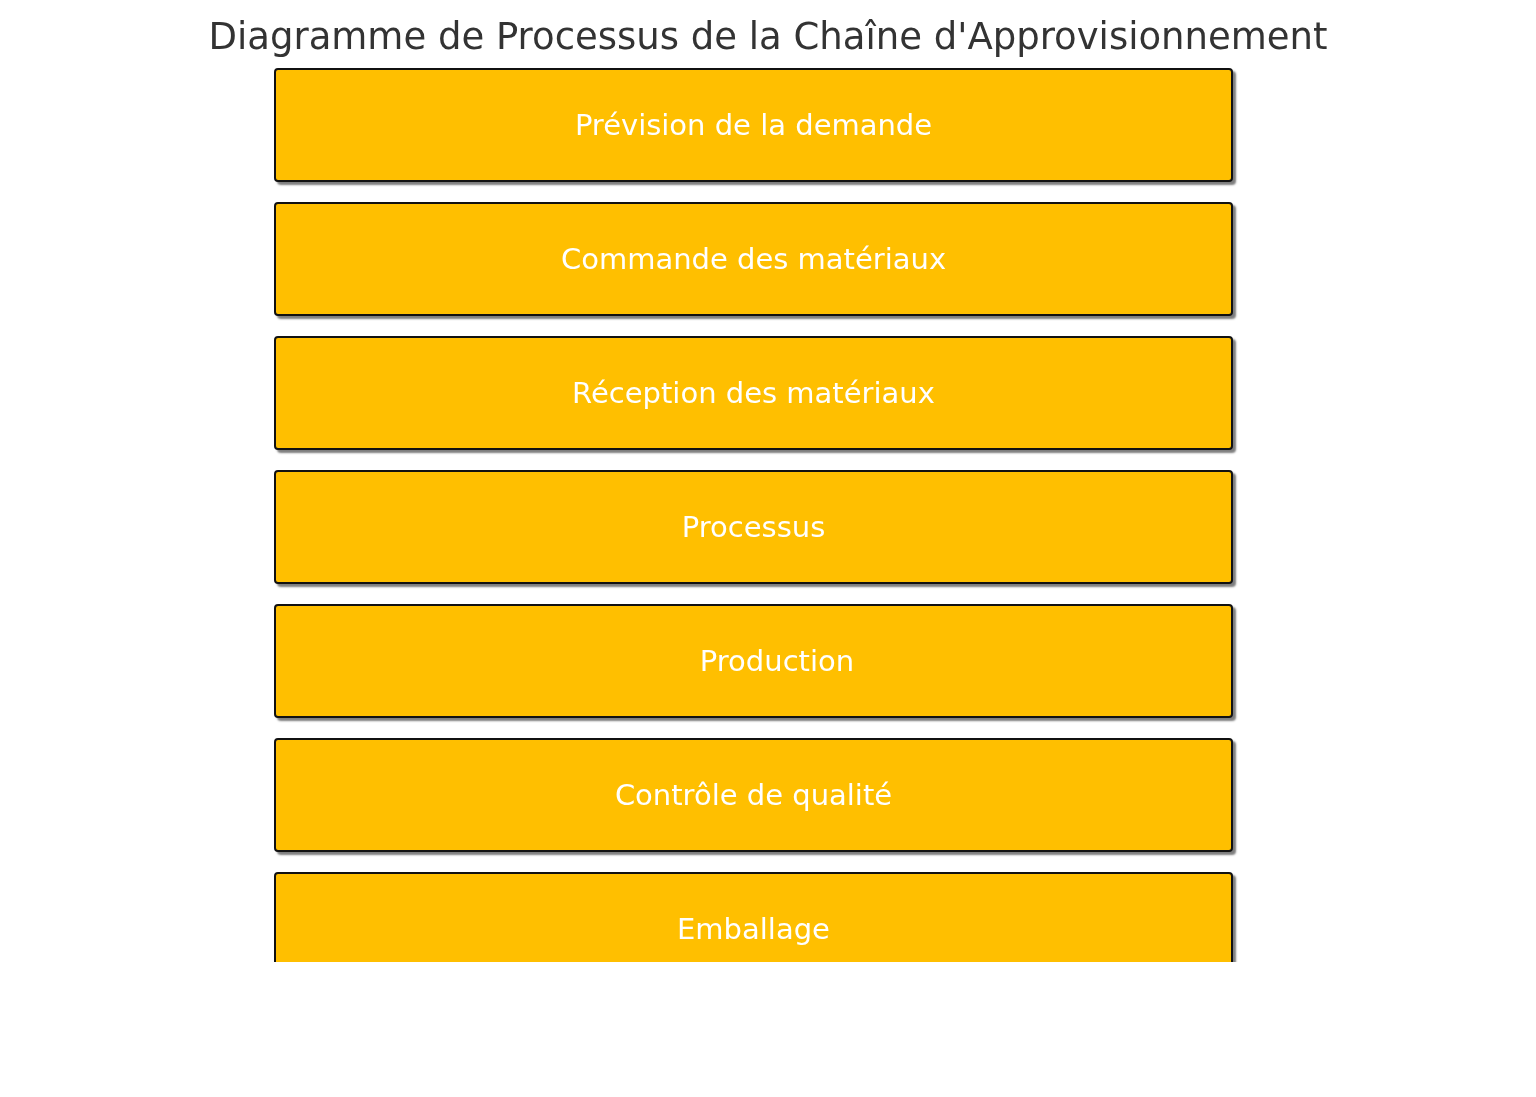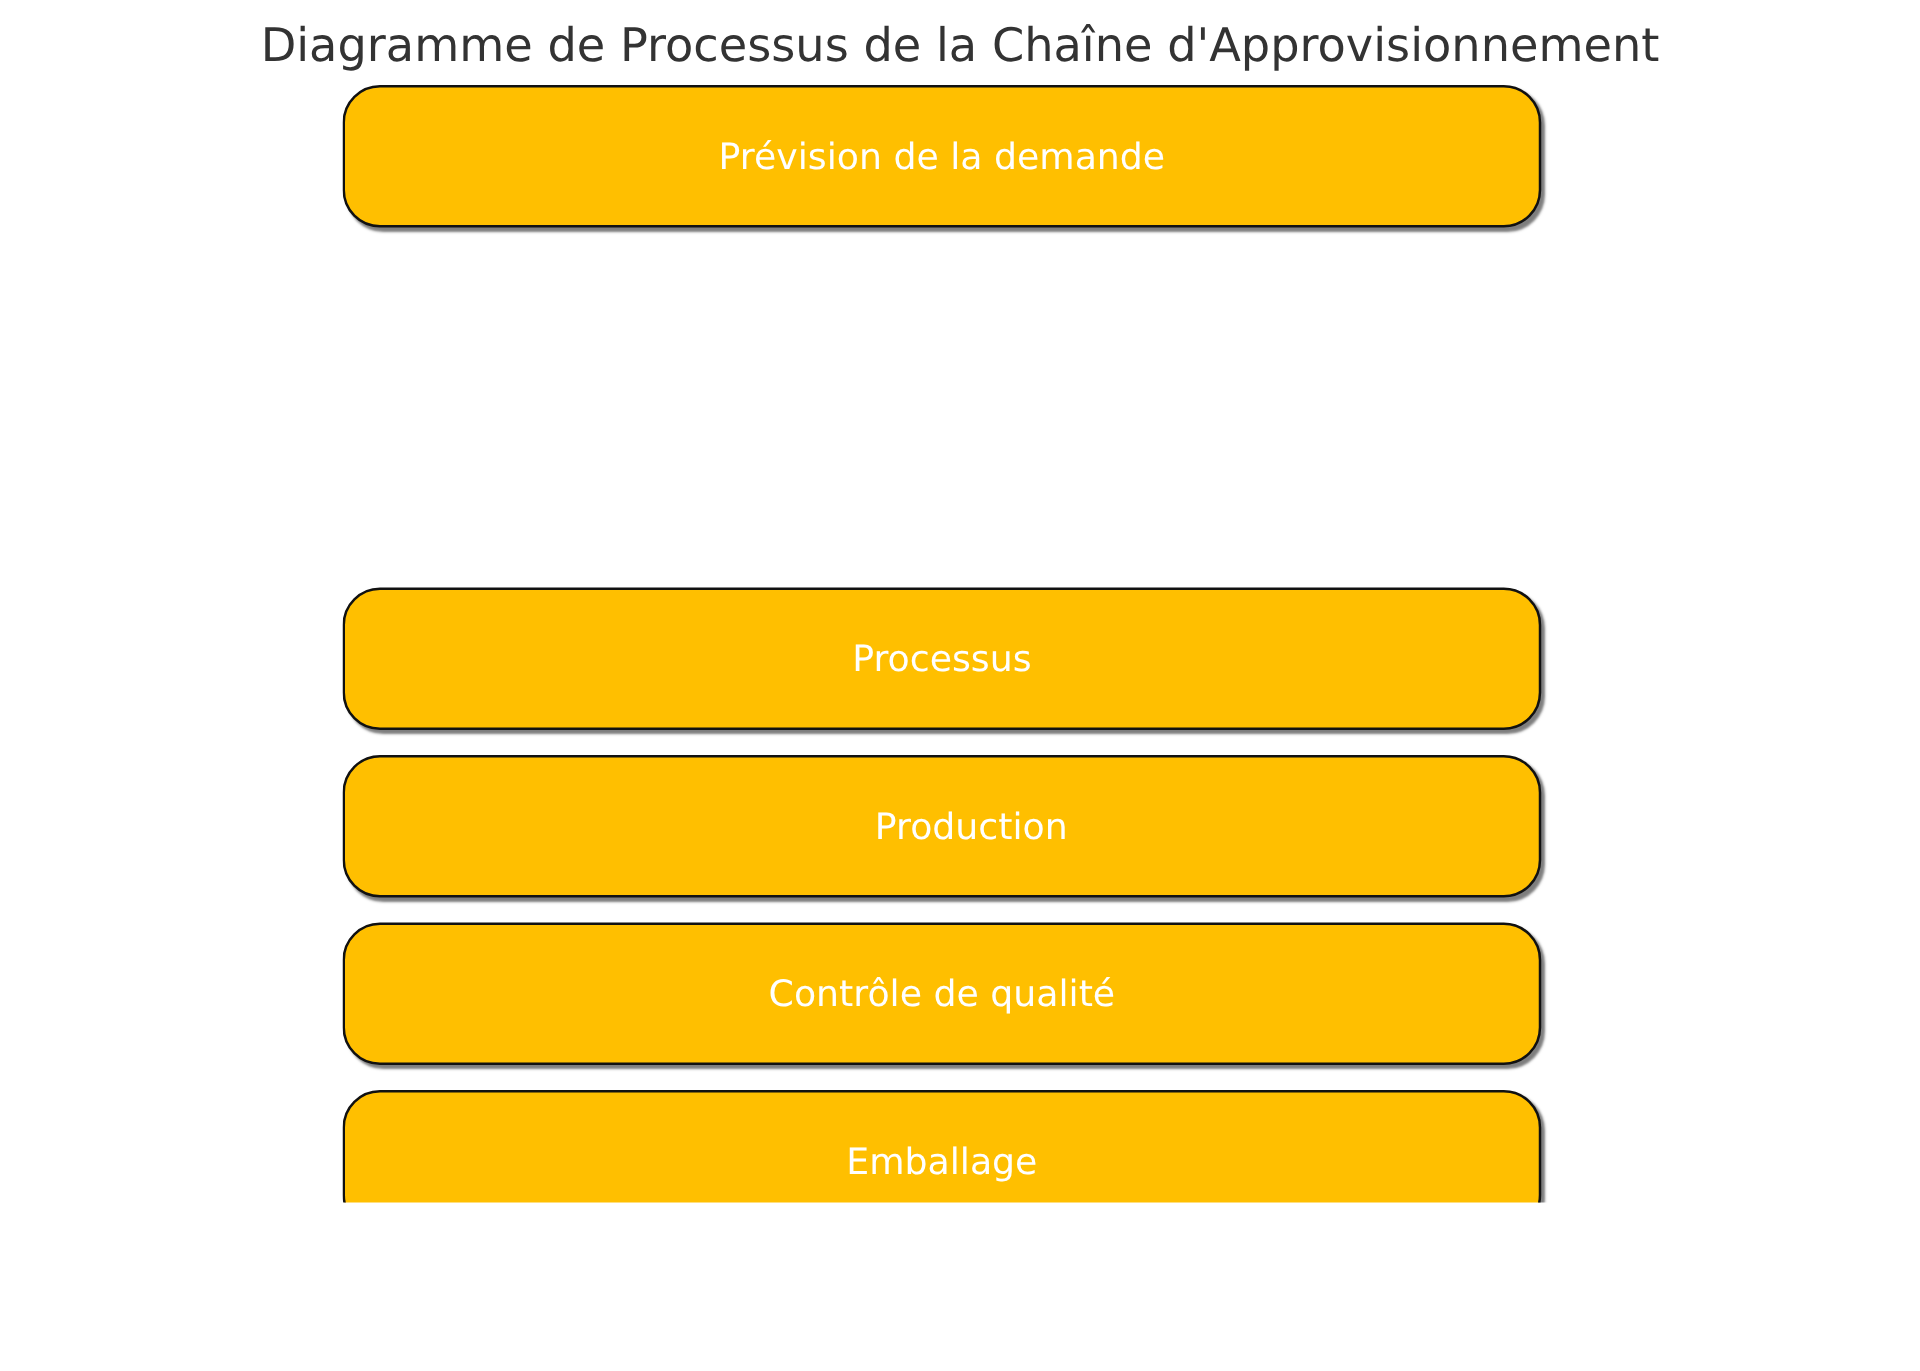--- a/index.html
+++ b/index.html
@@ -50,21 +50,21 @@
   }
 
   .flow-node {
     position: absolute;
     left: 0;
     width: 959px;
     height: 114px;
     box-sizing: border-box;
     background: #FFBF00;
     border: 2px solid #111111;
-    border-radius: 30px;
+    border-radius: 4px;
     box-shadow: 3px 3px 2px rgba(20,20,20,0.55);
     display: flex;
     align-items: center;
     justify-content: center;
   }
 
   .flow-node-label {
     color: #ffffff;
     font-size: 29px;
     font-weight: 400;
@@ -80,21 +80,27 @@
 <div id="canvas">
 
   <div id="chart-title">Diagramme de Processus de la Chaîne d'Approvisionnement</div>
 
   <div id="flow-stack">
 
     <div class="flow-node" style="top:0px;">
       <span class="flow-node-label">Prévision de la demande</span>
     </div>
 
+    <div class="flow-node" style="top:134px;">
+      <span class="flow-node-label">Commande des matériaux</span>
+    </div>
 
+    <div class="flow-node" style="top:268px;">
+      <span class="flow-node-label">Réception des matériaux</span>
+    </div>
 
     <div class="flow-node" style="top:402px;">
       <span class="flow-node-label">Processus</span>
     </div>
 
     <div class="flow-node" style="top:536px;padding-left:47px;">
       <span class="flow-node-label">Production</span>
     </div>
 
     <div class="flow-node" style="top:670px;">

